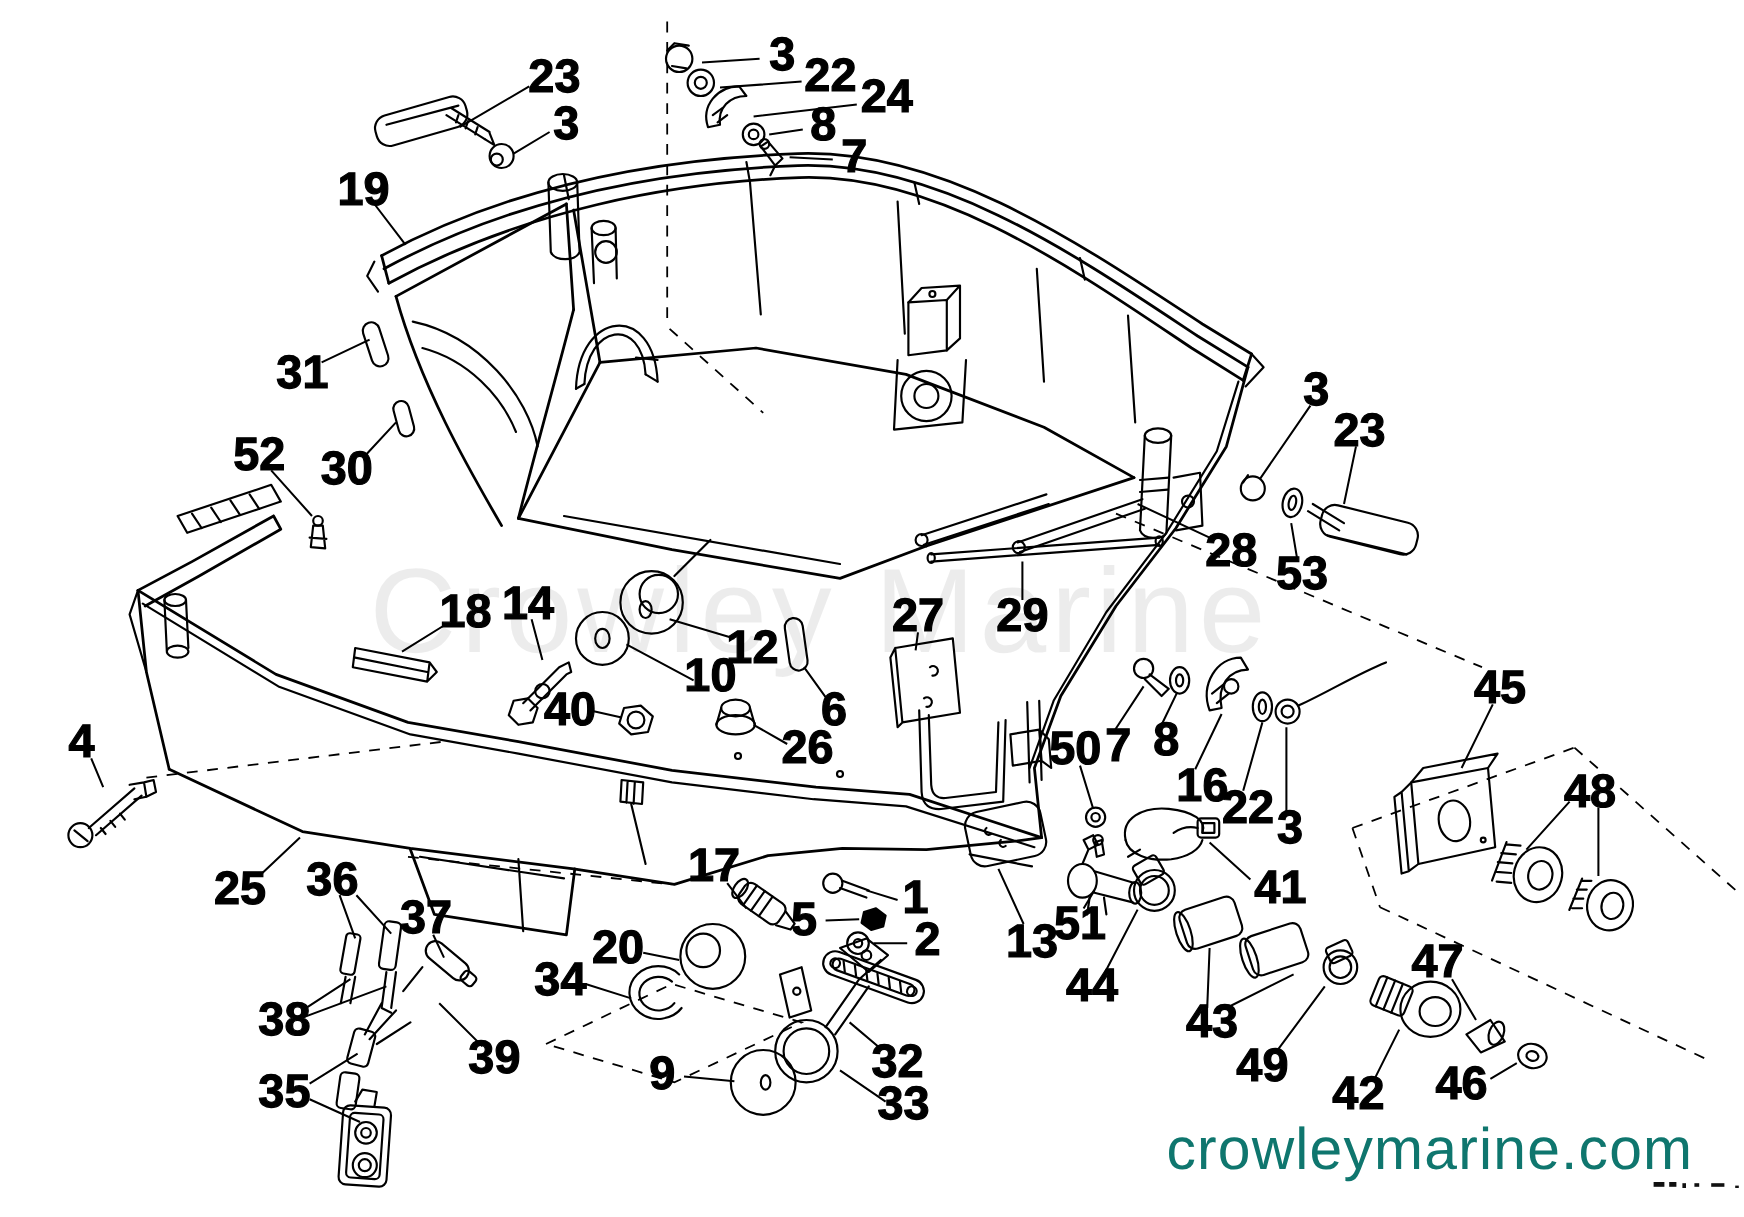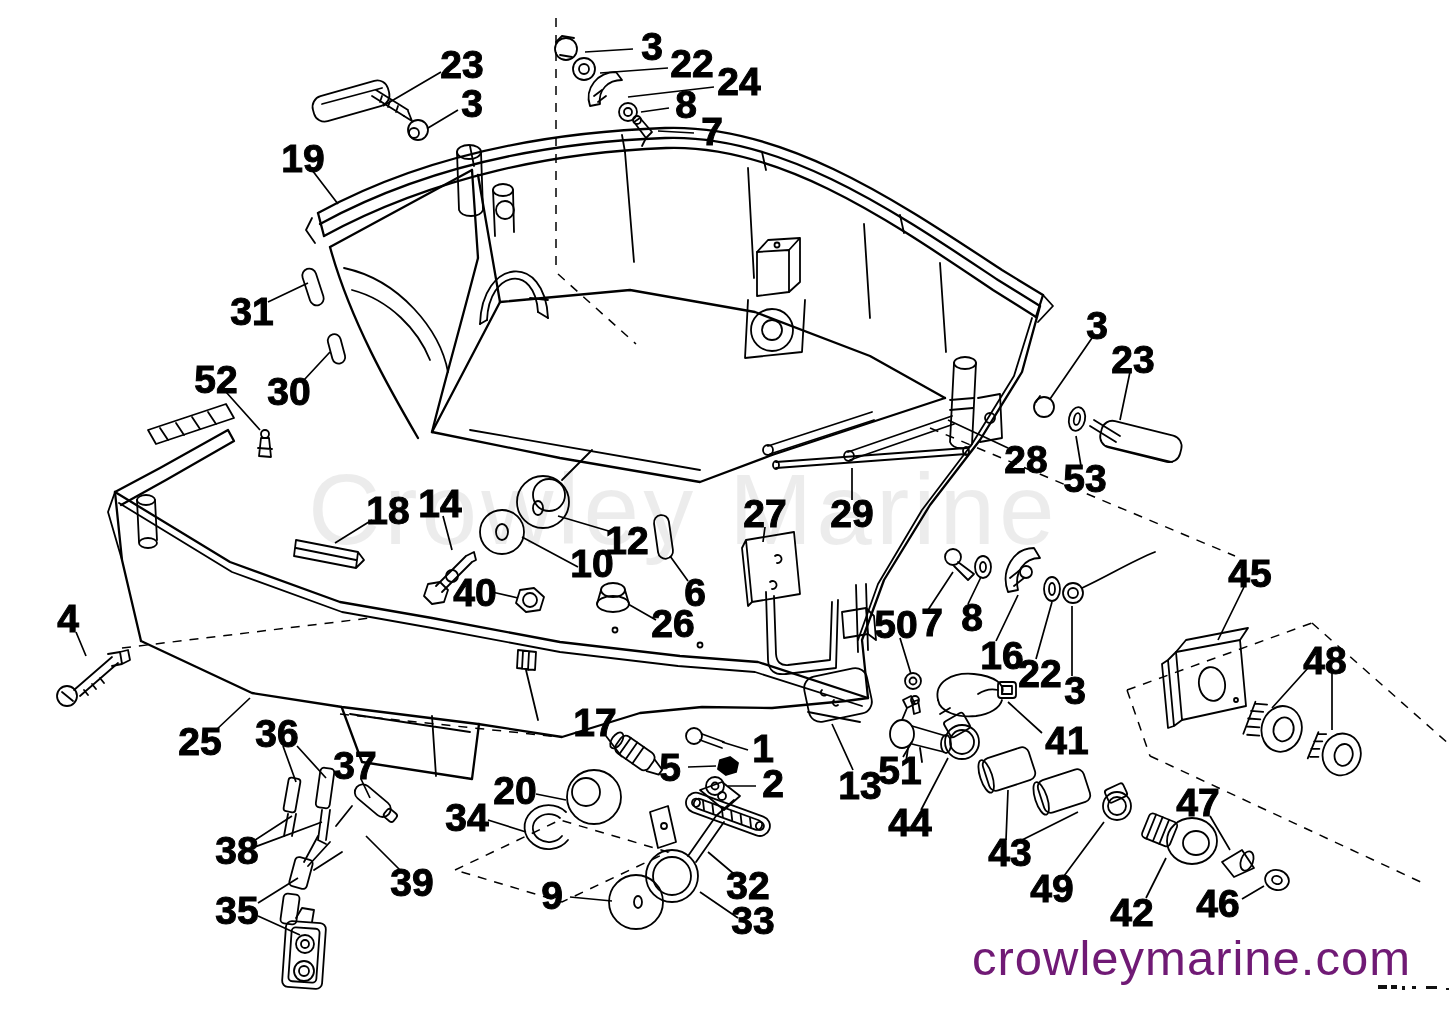--- a/index.html
+++ b/index.html
@@ -401,14 +401,14 @@
     <g class="marks">
       <rect x="1378" y="985" width="9" height="4"></rect>
         <rect x="1391" y="985" width="6" height="4"></rect>
       <rect x="1402" y="986" width="3" height="4"></rect>
         <rect x="1412" y="986" width="4" height="3"></rect>
       <rect x="1426" y="986" width="11" height="3"></rect>
         <rect x="1446" y="988" width="3" height="2"></rect>
     </g>
   </svg>
 
-  <div id="footer-site" style="color: #701a75;">crowleymarine.com</div>
+  <div id="footer-site" style="color: #0f766e;">crowleymarine.com</div>
 </div>
 
 </body></html>

